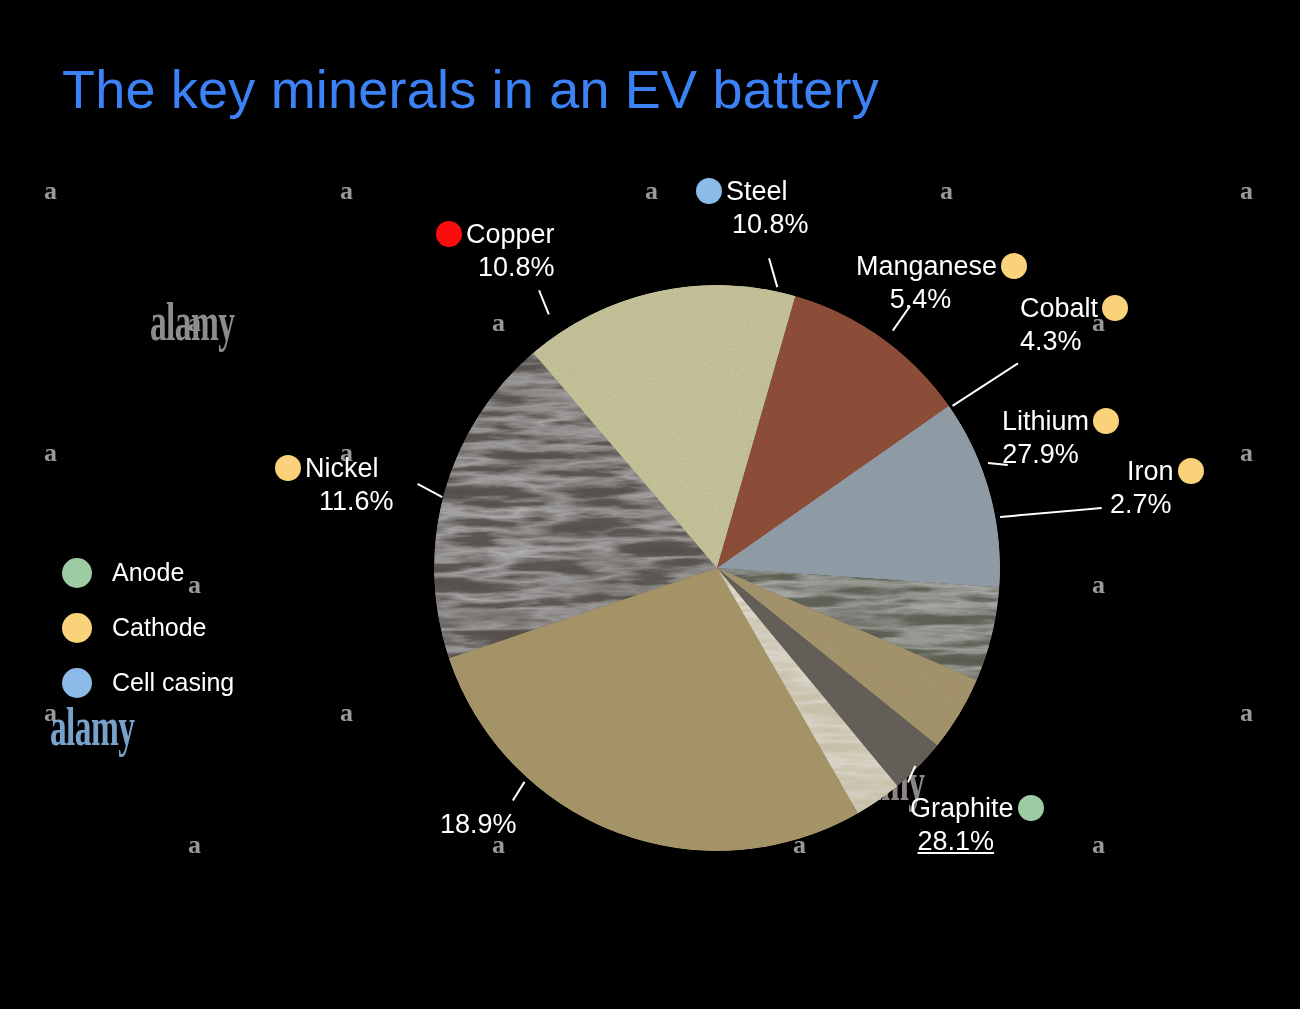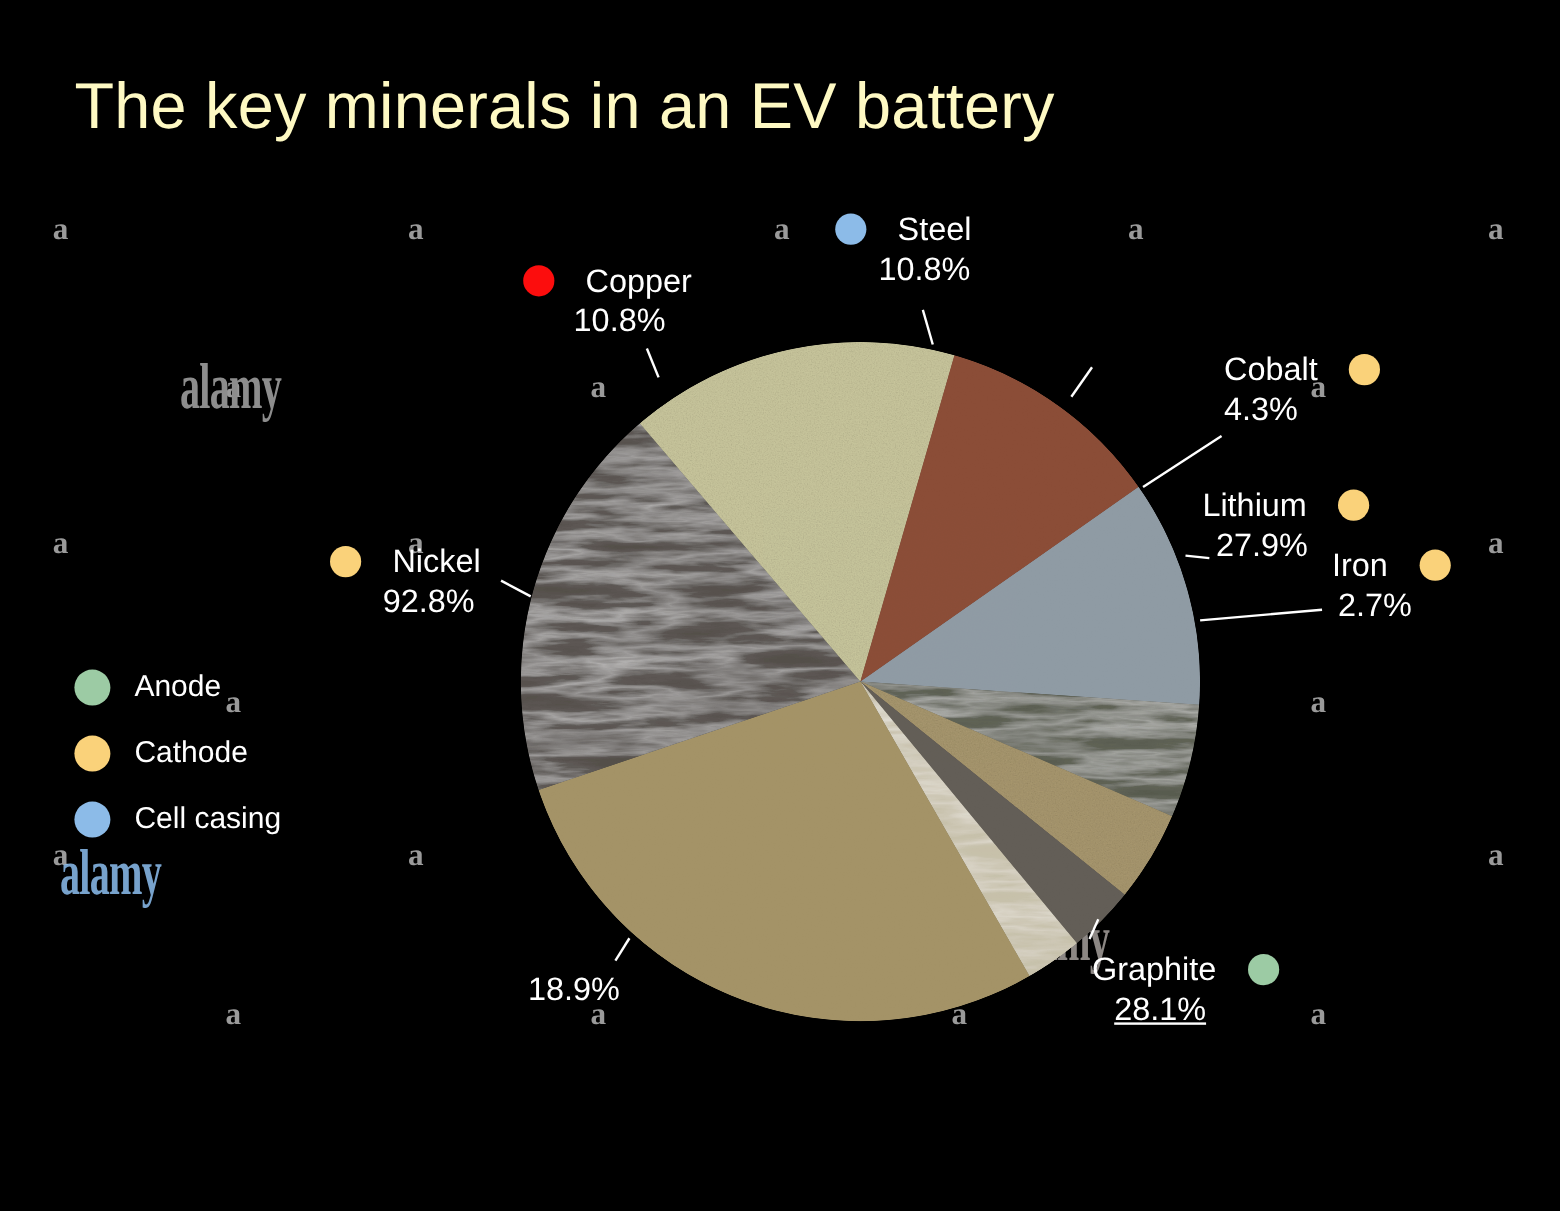--- a/index.html
+++ b/index.html
@@ -10,37 +10,37 @@
     font-family:"Liberation Sans","DejaVu Sans",sans-serif;
     color:#fff;
     -webkit-font-smoothing:antialiased;
   }
   #stage{position:absolute;inset:0;}
 
   
   .title{
     position:absolute;left:62px;top:58px;
     font-size:54px;font-weight:400;letter-spacing:.2px;
-    color:#fef9c3;white-space:nowrap;text-align:center;
+    color:#3b82f6;white-space:nowrap;text-align:center;
   }
 
   
   .pie-wrap{position:absolute;left:434px;top:285px;width:566px;height:566px;}
   .pie-svg{display:block;width:566px;height:566px;}
 
   
   .lbl{position:absolute;color:#fff;font-size:27px;line-height:1.22;white-space:nowrap;}
   .lbl .nm{display:block;}
   .lbl .pc{display:block;}
   .lbl.r   .nm,.lbl.r .pc{text-align:right;}
   .lbl.c   .nm,.lbl.c .pc{text-align:center;}
 
   
   .dot{display:inline-block;border-radius:50%;vertical-align:middle;}
-  .dot-row{display:flex;align-items:center;gap:26px;white-space:nowrap;}
+  .dot-row{display:flex;align-items:center;gap:4px;white-space:nowrap;}
 
   .leader{position:absolute;background:#fff;transform-origin:0 0;height:1.6px;}
 
   
   .legend{position:absolute;left:62px;top:545px;}
   .legend-item{display:flex;align-items:center;gap:20px;height:55px;}
   .legend-item .sw{width:30px;height:30px;border-radius:50%;flex:0 0 30px;}
   .legend-item .lt{font-size:25px;color:#fff;}
 
   
@@ -219,20 +219,27 @@
 
   <div class="lbl" style="left:436px;top:218px;">
     <div class="dot-row">
       <span class="dot" style="width:26px;height:26px;background:#fc0d0d;"></span>
       <span class="nm">Copper</span>
     </div>
     <span class="pc" style="margin-left:42px;">10.8%</span>
   </div>
   <div class="leader" style="left:540px;top:290px;width:26px;transform:rotate(68deg);"></div>
 
+  <div class="lbl r" style="left:856px;top:250px;">
+    <div class="dot-row" style="justify-content:flex-end;">
+      <span class="nm">Manganese</span>
+      <span class="dot" style="width:26px;height:26px;background:#fad27a;"></span>
+    </div>
+    <span class="pc" style="display:block;text-align:center;margin-right:42px;">5.4%</span>
+  </div>
   <div class="leader" style="left:892px;top:330px;width:30px;transform:rotate(-55deg);"></div>
 
   <div class="lbl r" style="left:1020px;top:292px;">
     <div class="dot-row" style="justify-content:flex-end;">
       <span class="nm">Cobalt</span>
       <span class="dot" style="width:26px;height:26px;background:#fad27a;"></span>
     </div>
     <span class="pc" style="display:block;text-align:left;">4.3%</span>
   </div>
   <div class="leader" style="left:952px;top:405px;width:78px;transform:rotate(-33deg);"></div>
@@ -253,21 +260,21 @@
     </div>
     <span class="pc" style="display:block;text-align:right;margin-right:32px;">2.7%</span>
   </div>
   <div class="leader" style="left:1000px;top:516px;width:102px;transform:rotate(-5deg);"></div>
 
   <div class="lbl" style="left:275px;top:452px;">
     <div class="dot-row">
       <span class="dot" style="width:26px;height:26px;background:#fad27a;"></span>
       <span class="nm">Nickel</span>
     </div>
-    <span class="pc" style="margin-left:44px;">92.8%</span>
+    <span class="pc" style="margin-left:44px;">11.6%</span>
   </div>
   <div class="leader" style="left:418px;top:483px;width:28px;transform:rotate(28deg);"></div>
 
   <div class="lbl" style="left:288px;top:808px;">
     <span class="pc" style="margin-left:152px;">18.9%</span>
   </div>
   <div class="leader" style="left:512px;top:800px;width:22px;transform:rotate(-58deg);"></div>
 
   <div class="lbl r" style="left:910px;top:792px;">
     <div class="dot-row" style="justify-content:flex-start;">

